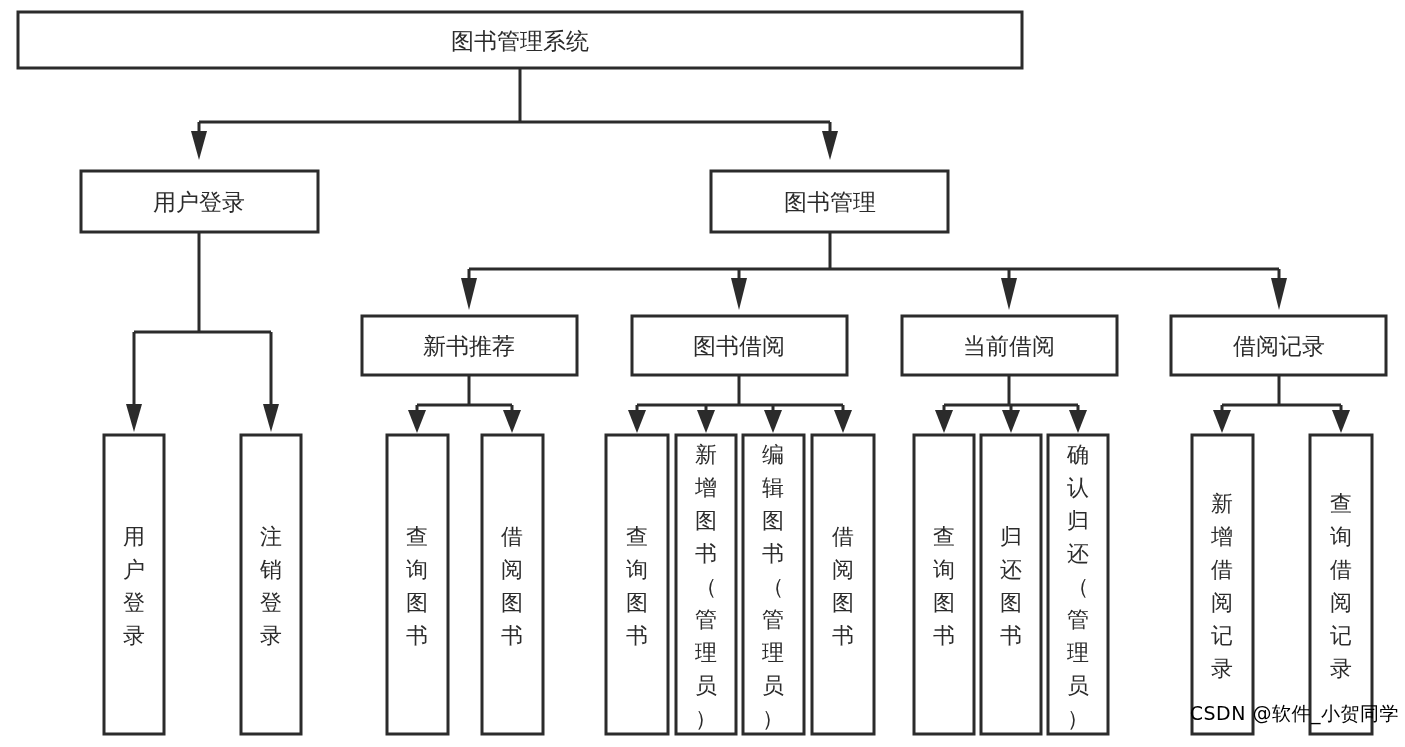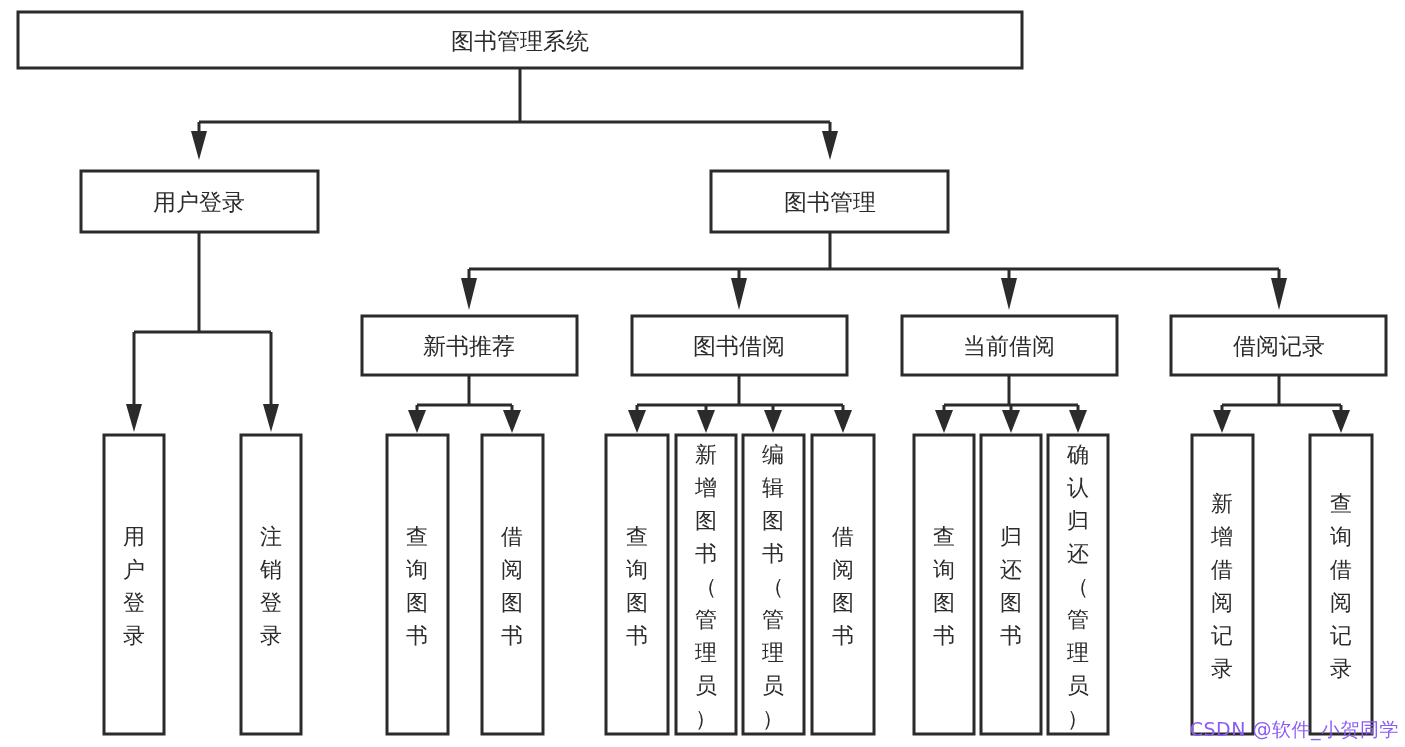--- a/index.html
+++ b/index.html
@@ -50,24 +50,24 @@
     stroke-width: 3;
     fill: none;
   }
   .arrow-head {
     fill: #2b2b2b;
     stroke: none;
   }
   .watermark {
     position: absolute;
     right: 6px;
-    bottom: 4px;
+    bottom: 20px;
     font-family: "DejaVu Sans", "Liberation Sans", sans-serif;
     font-size: 19px;
-    color: #8b5cf6;
+    color: #000000;
     letter-spacing: 0.5px;
     white-space: nowrap;
     user-select: none;
     margin-top: 36px;
   }
 </style>
 </head>
 <body>
 
 <div id="diagram-root">

